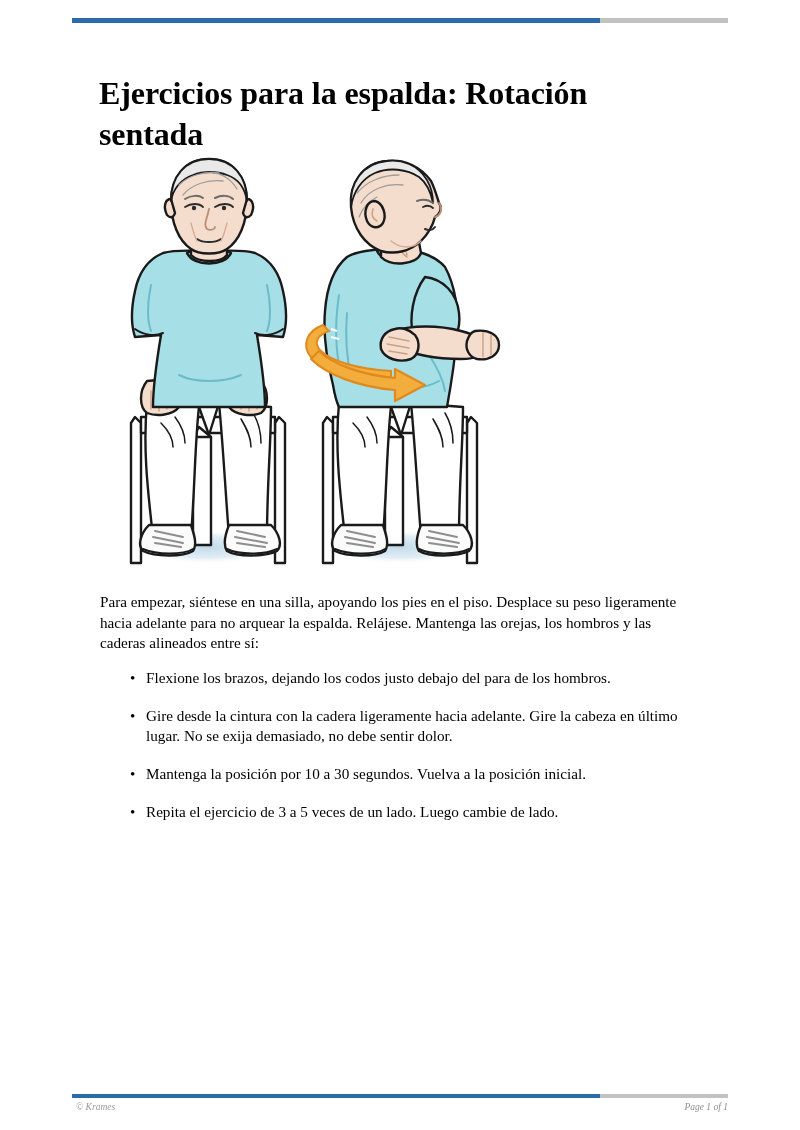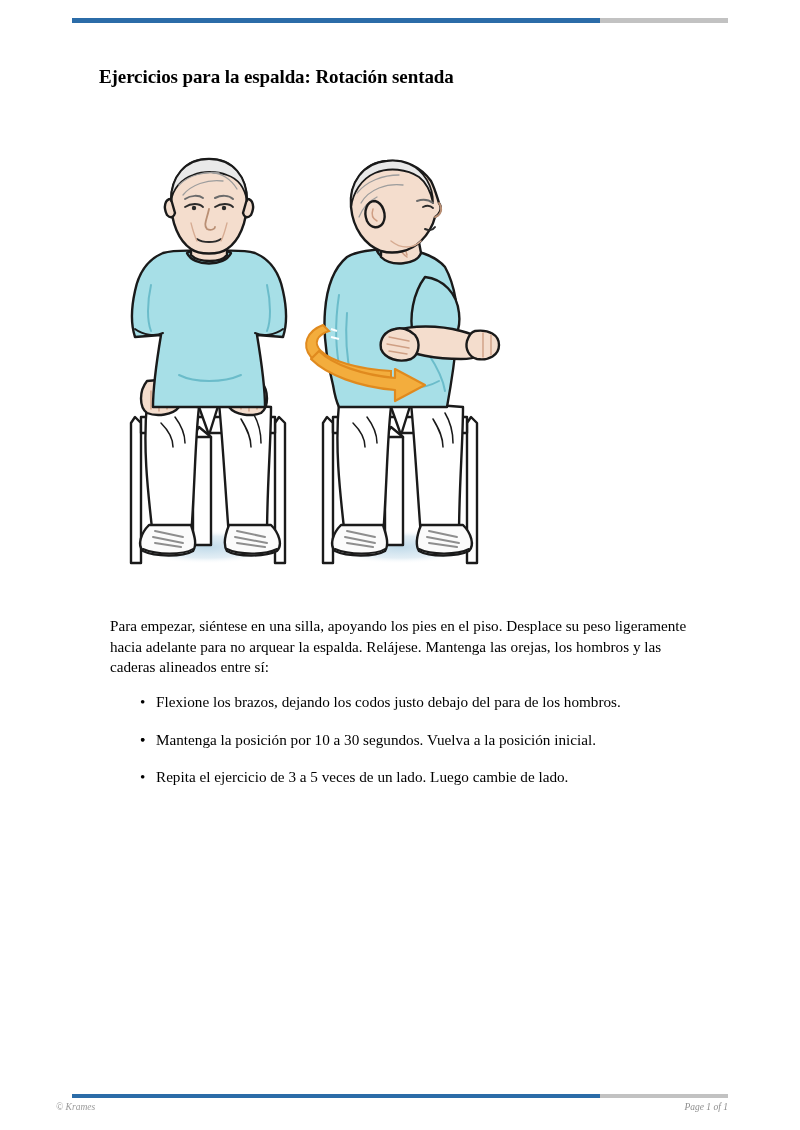--- a/index.html
+++ b/index.html
@@ -40,21 +40,21 @@
     height: 5px;
     background: #c2c2c2;
   }
 
   
   .page-title {
     position: absolute;
     left: 99px;
     top: 52px;
     width: 560px;
-    font-size: 19px;
+    font-size: 32px;
     font-weight: bold;
     line-height: 1.28;
     letter-spacing: -0.1px;
   }
 
   
   .illustration {
     position: absolute;
     left: 95px;
     top: 145px;
@@ -64,25 +64,24 @@
   .illustration svg {
     display: block;
     width: 420px;
     height: 435px;
   }
 
   
   .body-copy {
     position: absolute;
     left: 100px;
-    top: 616px;
+    top: 592px;
     width: 586px;
     font-size: 15.2px;
     line-height: 1.36;
-    margin-left: 10px;
   }
   .para {
     margin: 0 0 4px 0;
     text-align: left;
   }
   .bullet-list {
     margin: 14px 0 14px 0;
     padding: 0 0 0 30px;
     list-style: none;
   }
@@ -125,21 +124,21 @@
   .footer-rule .seg-gray {
     position: absolute;
     left: 528px;
     top: 0;
     width: 128px;
     height: 4px;
     background: #c2c2c2;
   }
   .footer-left {
     position: absolute;
-    left: 56px;
+    left: 76px;
     top: 1102px;
     font-size: 9.5px;
     font-style: italic;
     color: #9a9a9a;
   }
   .footer-right {
     position: absolute;
     right: 72px;
     top: 1102px;
     font-size: 9.5px;
@@ -509,20 +508,21 @@
 
   <p class="para">Para empezar, siéntese en una silla, apoyando los pies en el piso. Desplace su peso ligeramente hacia adelante para no arquear la espalda. Relájese. Mantenga las orejas, los hombros y las caderas alineados entre sí:</p>
 
   <ul class="bullet-list">
     <li>
       <span class="dot">•</span>
       <span>Flexione los brazos, dejando los codos justo debajo del para de los hombros.</span>
     </li>
     <li>
       <span class="dot">•</span>
+      <span>Gire desde la cintura con la cadera ligeramente hacia adelante. Gire la cabeza en último lugar. No se exija demasiado, no debe sentir dolor.</span>
     </li>
     <li>
       <span class="dot">•</span>
       <span>Mantenga la posición por  10 a 30 segundos. Vuelva a la posición inicial.</span>
     </li>
     <li>
       <span class="dot">•</span>
       <span>Repita el ejercicio de  3 a 5 veces de un lado. Luego cambie de lado.</span>
     </li>
   </ul>

